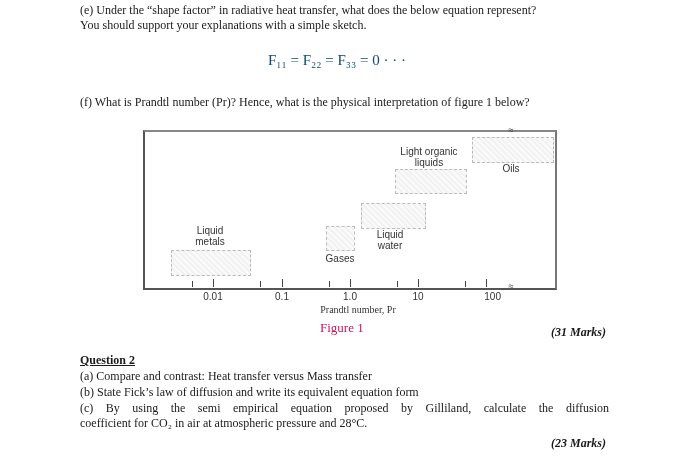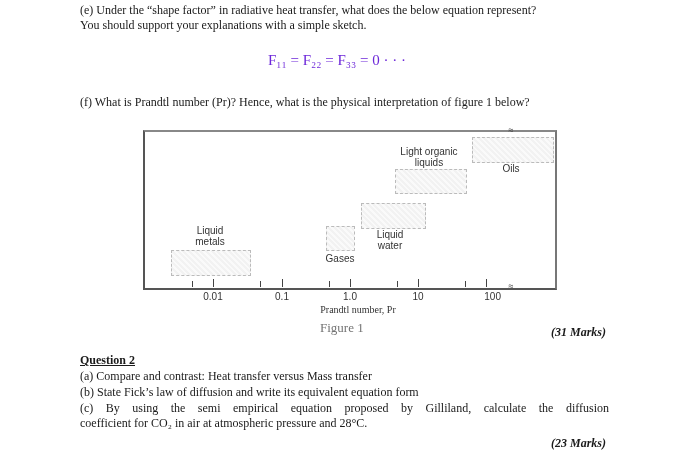--- a/index.html
+++ b/index.html
@@ -10,21 +10,21 @@
   .frame{position:absolute;left:143px;top:130px;width:410px;height:156px;border:2px solid #555;border-right-color:#777;border-top-color:#888;}
   .tick{position:absolute;width:1px;background:#444;}
   .just{text-align:justify;text-align-last:justify;}
 </style>
 </head>
 <body>
 
 <div>
   <div class="t" style="left:80px;top:2px;">(e) Under the “shape factor” in radiative heat transfer, what does the below equation represent?</div>
   <div class="t" style="left:80px;top:17px;">You should support your explanations with a simple sketch.</div>
-  <div class="t" style="left:268px;top:52px;font-family:'Liberation Serif',serif;color:#6d28d9;font-size:15px;text-align:center;">F₁₁ = F₂₂ = F₃₃ = 0 · · ·</div>
+  <div class="t" style="left:268px;top:52px;font-family:'Liberation Serif',serif;color:#0c4a6e;font-size:15px;text-align:center;">F₁₁ = F₂₂ = F₃₃ = 0 · · ·</div>
 </div>
 
 <div class="t" style="left:80px;top:94px;">(f) What is Prandtl number (Pr)? Hence, what is the physical interpretation of figure 1 below?</div>
 
 <div>
   <div class="frame"></div>
 
   <div class="box" style="left:171px;top:250px;width:78px;height:24px;"></div>
   <div class="box" style="left:326px;top:226px;width:27px;height:23px;"></div>
   <div class="box" style="left:361px;top:203px;width:63px;height:24px;"></div>
@@ -51,21 +51,21 @@
   <div class="t sans" style="left:198px;top:291px;width:30px;">0.01</div>
   <div class="t sans" style="left:267px;top:291px;width:30px;">0.1</div>
   <div class="t sans" style="left:335px;top:291px;width:30px;">1.0</div>
   <div class="t sans" style="left:403px;top:291px;width:30px;">10</div>
   <div class="t sans" style="left:471px;top:291px;width:30px;text-align:right;">100</div>
   <div class="t sans" style="left:298px;top:304px;width:120px;font-family:Liberation Serif, serif;">Prandtl number, Pr</div>
   <div class="t sans" style="left:506px;top:125px;width:10px;font-size:9px;">≈</div>
   <div class="t sans" style="left:506px;top:281px;width:10px;font-size:9px;">≈</div>
 </div>
 
-<div class="t" style="left:320px;top:320px;font-size:13px;color:#737373;">Figure 1</div>
+<div class="t" style="left:320px;top:320px;font-size:13px;color:#be185d;">Figure 1</div>
 <div class="t" style="left:551px;top:324px;font-size:12px;font-style:italic;font-weight:bold;text-align:center;">(31 Marks)</div>
 
 <div>
   <div class="t" style="left:80px;top:352px;font-weight:bold;text-decoration:underline;text-align:right;">Question 2</div>
   <div class="t" style="left:80px;top:368px;">(a) Compare and contrast: Heat transfer versus Mass transfer</div>
   <div class="t" style="left:80px;top:384px;">(b) State Fick’s law of diffusion and write its equivalent equation form</div>
   <div class="t just" style="left:80px;top:400px;width:529px;">(c) By using the semi empirical equation proposed by Gilliland, calculate the diffusion</div>
   <div class="t" style="left:80px;top:415px;">coefficient for CO₂ in air at atmospheric pressure and 28°C.</div>
   <div class="t" style="left:551px;top:435px;font-size:12px;font-style:italic;font-weight:bold;">(23 Marks)</div>
 </div>

